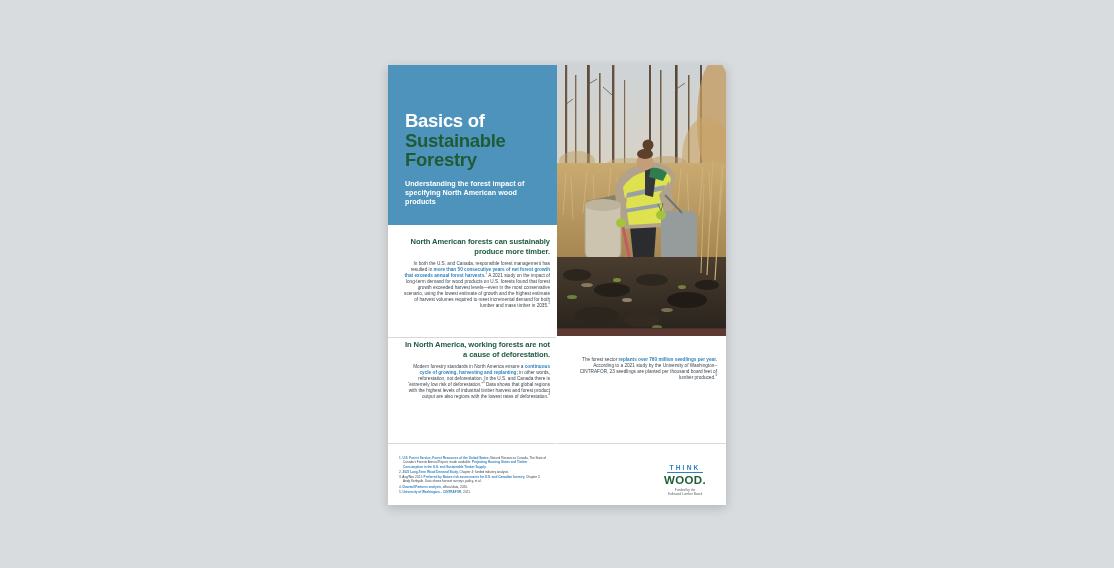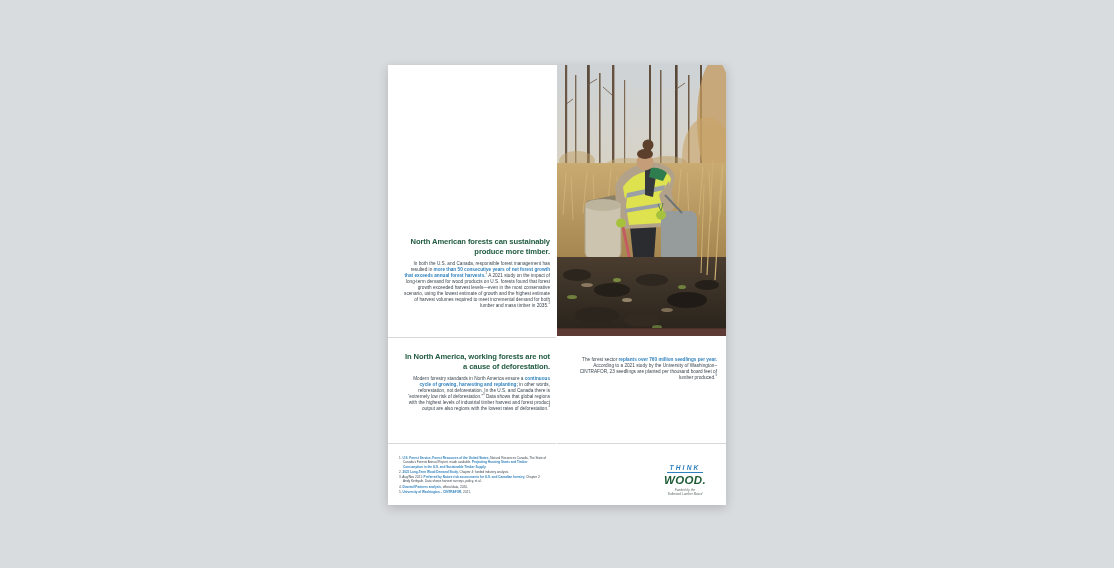--- a/index.html
+++ b/index.html
@@ -29,51 +29,59 @@
   .photo-wrap svg { display:block; }
 
   
   .sec { position:absolute; width:146px;text-align:right; }
   .sec h2 { color:#235c43; font-size:7.6px; line-height:9.6px; font-weight:bold; letter-spacing:-.1px; }
   .sec .body { margin-top:5px; color:#3a454e; font-size:4.7px; line-height:5.9px; }
   .seg-link { color:#2e80bd; font-weight:bold; }
   sup.seg-sup { font-size:62%; line-height:0; vertical-align:super; }
 
   .sec1 { left:16px; top:172px; }
-  .sec2 { left:16px; top:287px; }
+  .sec2 { left:16px; top:275px; }
   .sec3 { left:185px; top:287px; width:144px; }
   .sec3 h2 { max-width:138px; }
 
   .rule { position:absolute; height:1px; background:#d8d8d8; }
   .rule-mid   { left:0;   top:272px; width:168px; }
   .rule-foot-l{ left:0;   top:378px; width:168px; }
   .rule-foot-r{ left:169px; top:378px; width:169px; }
 
   
   .footnotes { position:absolute; left:11px; top:391px; width:148px; }
   .footnote {
     font-size:3.1px; line-height:4.3px; color:#3a454e;
     padding-left:4px; text-indent:-4px; margin-bottom:1px;
   }
   .seg-fnlink { color:#2e80bd; font-weight:bold; }
   .seg-fntext { color:#3a454e; }
 
-  .logo { position:absolute; left:260px; top:391px; width:74px; text-align:center;font-style:italic; }
+  .logo { position:absolute; left:260px; top:391px; width:74px; text-align:center; }
   .logo-think {
     display:inline-block; color:#2e7fbe; font-weight:bold; font-size:6.6px;
     letter-spacing:2.2px; border-bottom:1px solid #2e7fbe; padding:0 2px 1px 2px;
   }
   .logo-wood { color:#1f5c36; font-weight:bold; font-size:11.5px; letter-spacing:.4px; line-height:12px; }
   .logo-tagline { margin-top:1.5px; color:#5a6a62; font-size:3.2px; line-height:4.2px; }
 </style>
 </head>
 <body>
 
 <div class="doc-page">
 
+  <div class="header-banner">
+    <h1 class="doc-title">
+      <span class="t-white">Basics of</span>
+      <span class="t-green">Sustainable</span>
+      <span class="t-green">Forestry</span>
+    </h1>
+    <p class="doc-subtitle">Understanding the forest impact of specifying North American wood products</p>
+  </div>
 
   <div class="photo-wrap">
     <svg width="169" height="271" viewBox="0 0 169 271" xmlns="http://www.w3.org/2000/svg">
       <defs>
         <linearGradient id="sky" x1="0" y1="0" x2="0" y2="1">
           <stop offset="0" stop-color="#ced3d7"></stop>
             <stop offset="1" stop-color="#d9d2c2"></stop>
         </linearGradient>
         <linearGradient id="grass" x1="0" y1="0" x2="0" y2="1">
           <stop offset="0" stop-color="#c9ab72"></stop>

